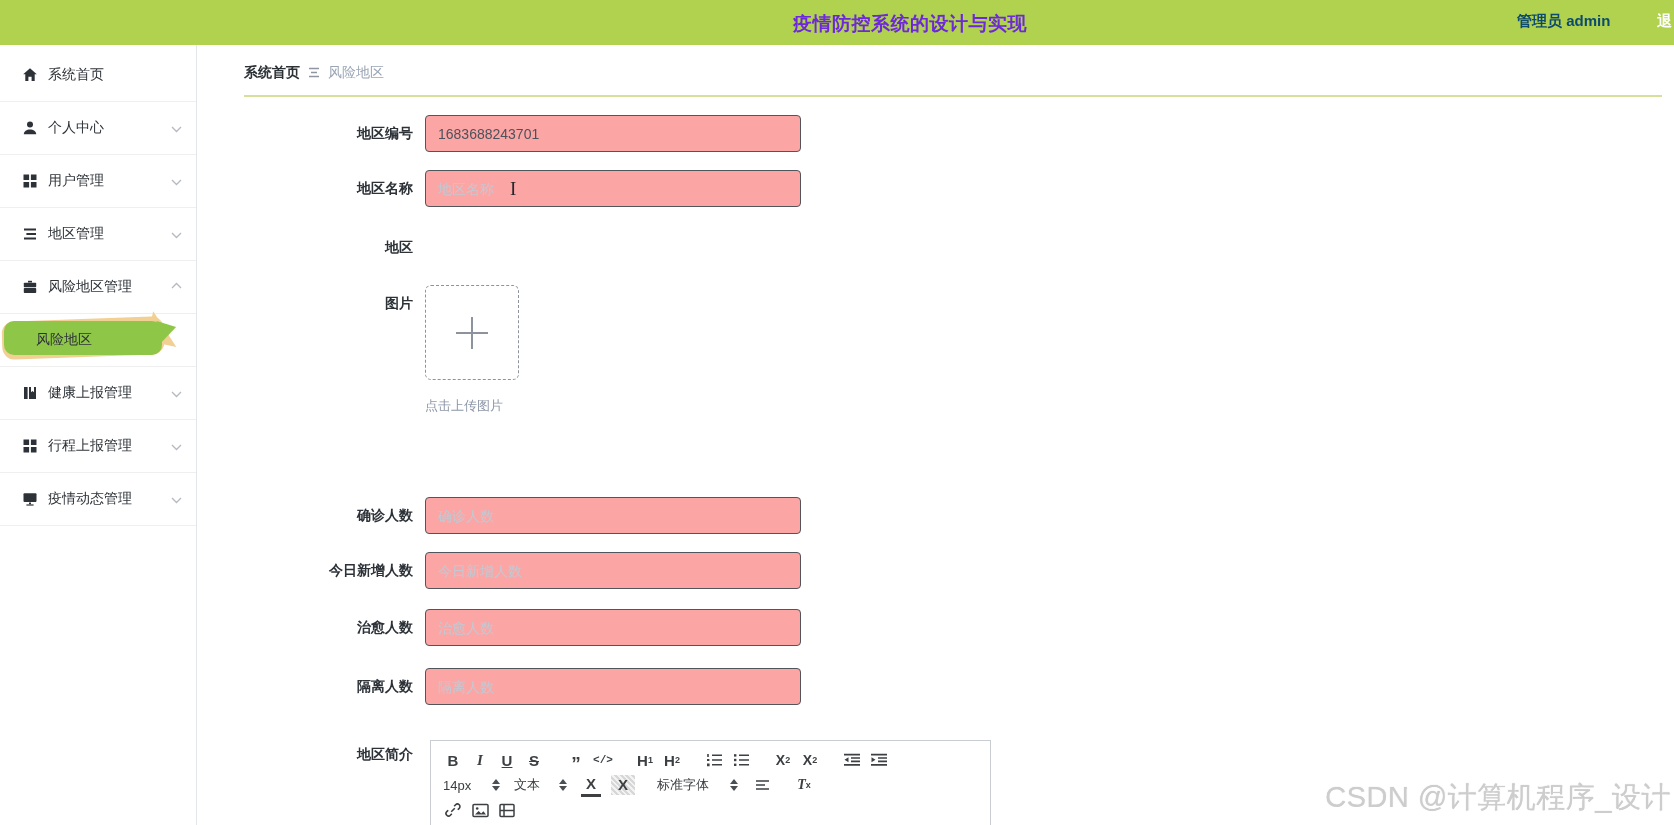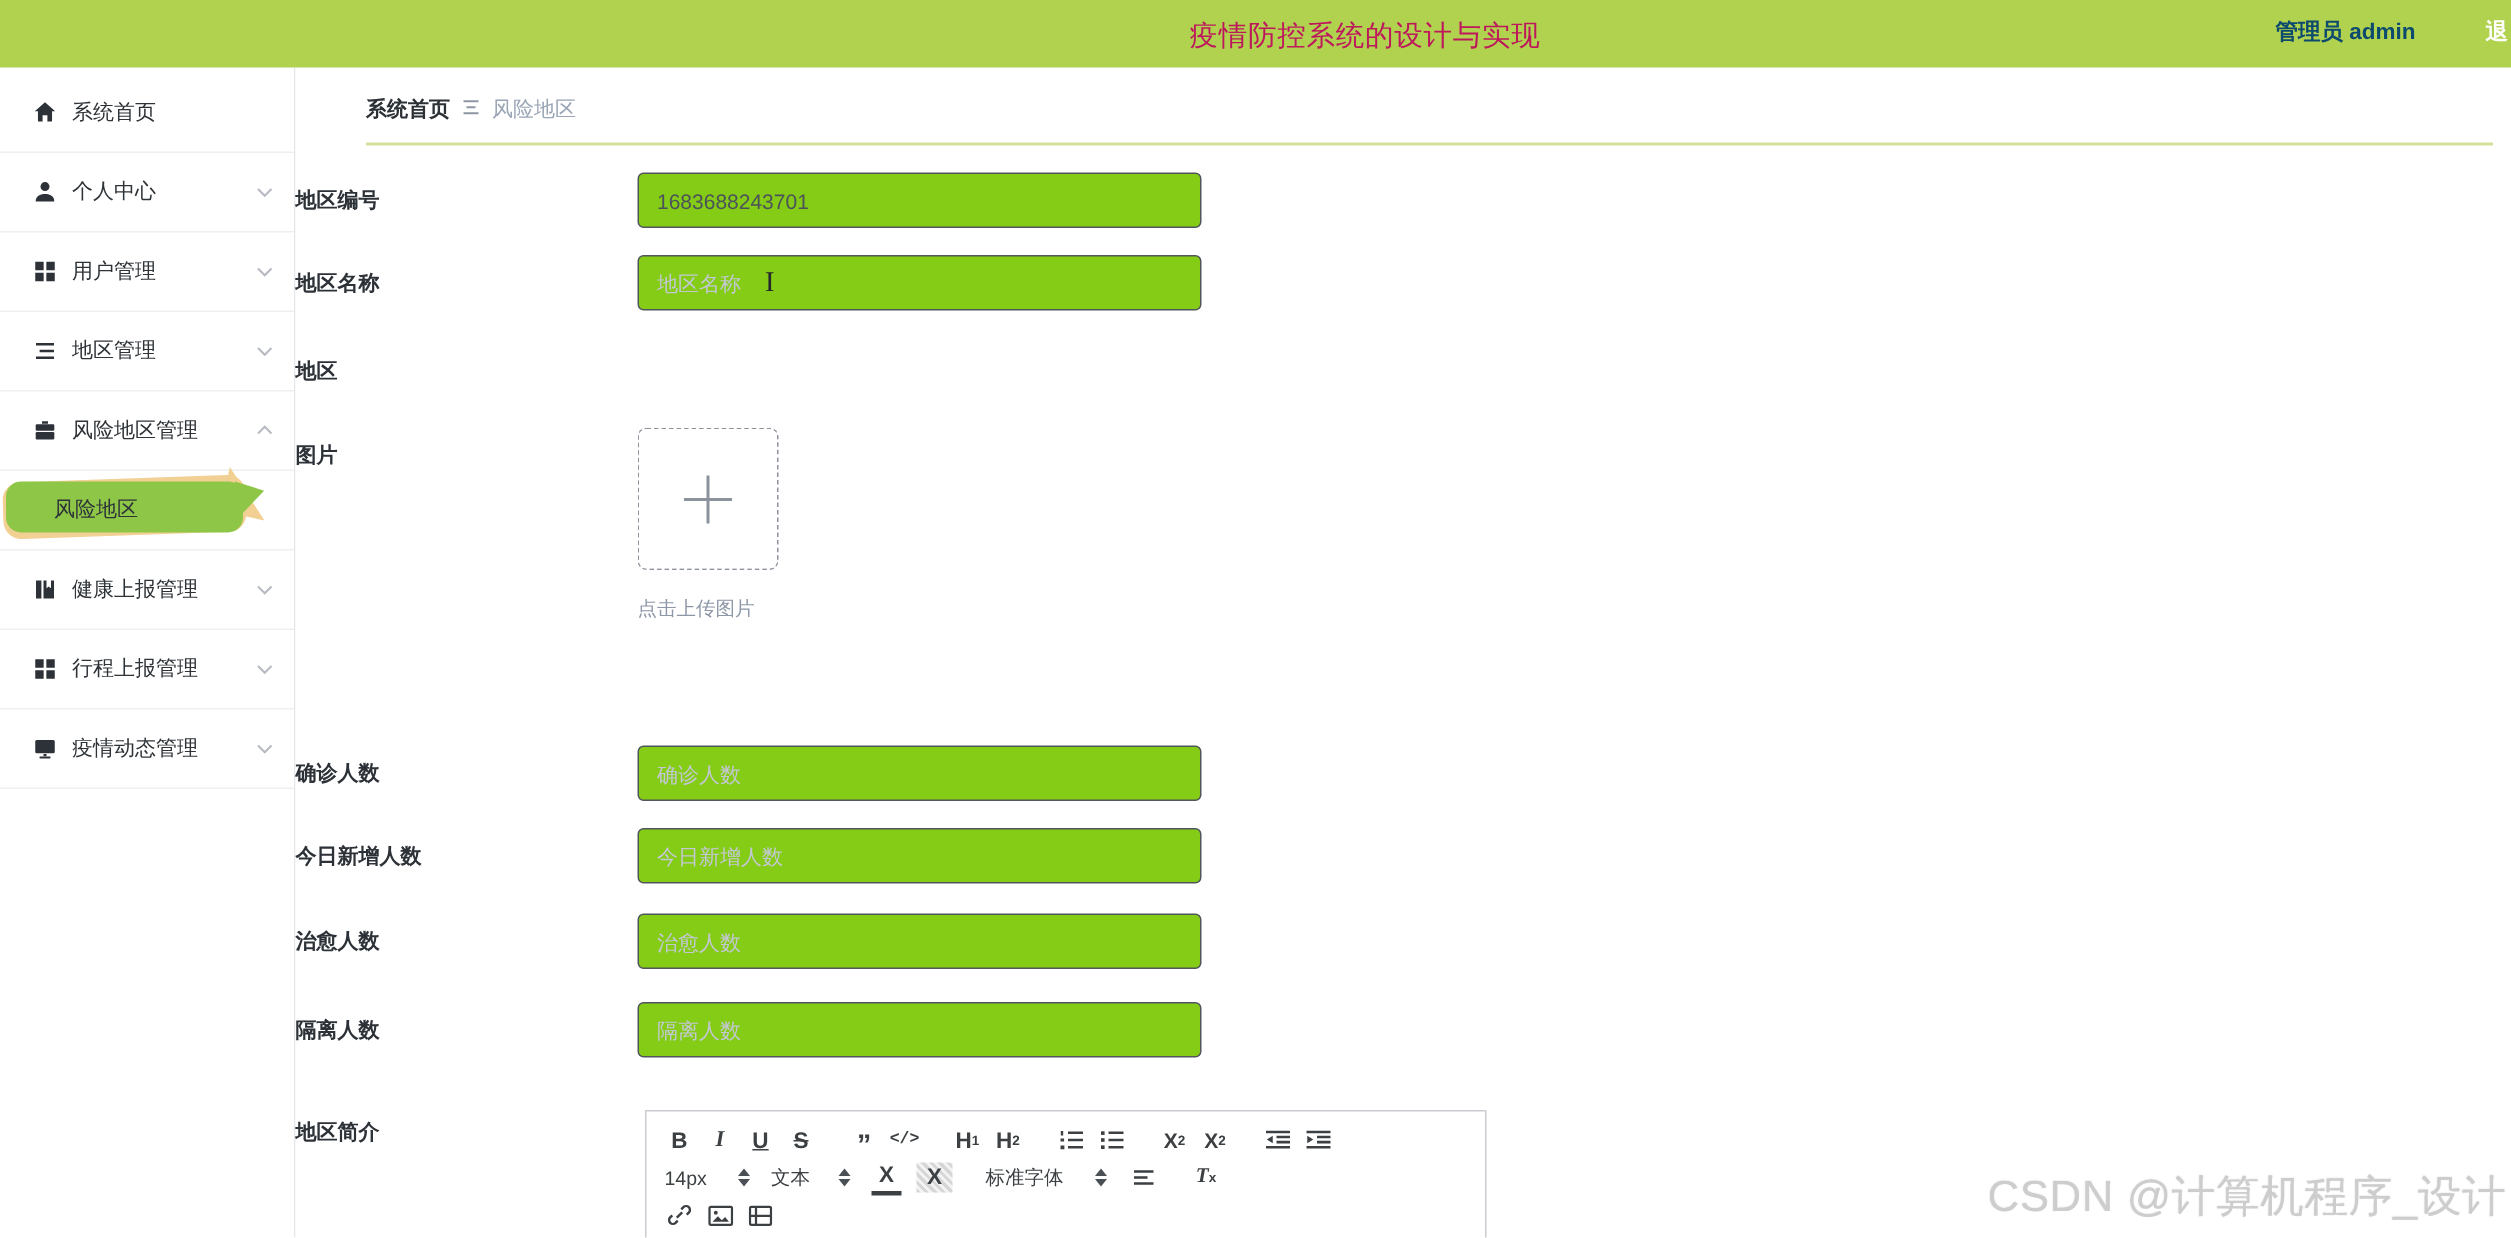--- a/index.html
+++ b/index.html
@@ -1,20 +1,20 @@
 <!DOCTYPE html>
 <html><head>
 <meta charset="utf-8">
 <style>
   html,body{margin:0;padding:0}
   body{width:1674px;height:825px;overflow:hidden;position:relative;background:#fff;
        font-family:"Liberation Sans","DejaVu Sans",sans-serif;}
   
   .header{position:absolute;left:0;top:0;width:1674px;height:45px;background:#b1d24e;z-index:10}
-  .header-title{position:absolute;left:793px;top:11px;font-size:19px;font-weight:400;color:#be185d;letter-spacing:.5px;white-space:nowrap}
+  .header-title{position:absolute;left:793px;top:11px;font-size:19px;font-weight:700;color:#6d28d9;letter-spacing:.5px;white-space:nowrap}
   .header-user{position:absolute;left:1517px;top:12px;font-size:15px;font-weight:700;color:#0c4a6e;white-space:nowrap}
   .header-logout{position:absolute;left:1657px;top:12px;font-size:15px;font-weight:700;color:#fff;white-space:nowrap}
   
   .sidebar{position:absolute;left:0;top:45px;width:197px;height:780px;background:#fff;border-right:1px solid #e4e7ea;box-sizing:border-box;padding-top:4px}
   .side-item{position:relative;height:52px;border-bottom:1px solid #efefef;cursor:pointer}
   .side-item .s-icon{position:absolute;left:22px;top:50%;transform:translateY(-50%);width:16px;height:16px}
   .side-item .s-label{position:absolute;left:48px;top:50%;transform:translateY(-50%);font-size:14px;color:#2e3338;white-space:nowrap}
   .side-item .s-chev{position:absolute;right:14px;top:50%;transform:translateY(-50%)}
   .side-item .s-chev.up{transform:translateY(-50%) rotate(180deg)}
   .side-sub{position:relative;height:52px;border-bottom:1px solid #efefef;cursor:pointer}
@@ -25,23 +25,23 @@
   .pill-green::after{content:"";position:absolute;right:-13px;top:1px;width:0;height:0;
      border-left:20px solid #8ec748;border-top:4px solid transparent;border-bottom:26px solid transparent;transform:rotate(6deg)}
   .side-sub .s-label{position:absolute;left:36px;top:50%;transform:translateY(-50%);font-size:14px;color:#2e3338;z-index:2}
   
   .main{position:absolute;left:197px;top:45px;width:1477px;height:780px;background:#fff}
   .crumb{position:absolute;left:47px;top:19px;display:flex;align-items:center;gap:8px;white-space:nowrap}
   .crumb .home{font-size:14px;font-weight:700;color:#2c3136;cursor:pointer}
   .crumb .cur{font-size:14px;color:#9aa5b5}
   .green-rule{position:absolute;left:47px;top:50px;width:1418px;height:2px;background:#d6e09a}
   .frow{position:absolute;left:0;right:0;height:37px}
-  .flabel{position:absolute;left:0;width:216px;text-align:left;line-height:37px;font-weight:700;font-size:14px;color:#2d3238;white-space:nowrap}
+  .flabel{position:absolute;left:0;width:216px;text-align:right;line-height:37px;font-weight:700;font-size:14px;color:#2d3238;white-space:nowrap}
   .finput{position:absolute;left:228px;top:0;width:376px;height:37px;border:1.5px solid #51565d;border-radius:4px;
-          padding:0 12px;font-size:14px;color:#4c525a;background:#84cc16;box-sizing:border-box;outline:none;
+          padding:0 12px;font-size:14px;color:#4c525a;background:#fca5a5;box-sizing:border-box;outline:none;
           font-family:"Liberation Sans","DejaVu Sans",sans-serif}
   .finput::placeholder{color:#c3c8d2;opacity:1}
   .fselect{position:absolute;left:228px;top:0;width:283px;height:37px;border:1.5px solid #585d65;border-radius:4px;
            background:#fff;box-sizing:border-box;display:flex;align-items:center;padding:0 30px 0 12px;cursor:pointer}
   .fselect .ph{font-size:14px;color:#c3c8d2;white-space:nowrap}
   .fselect .sel-chev{position:absolute;right:10px;top:50%;transform:translateY(-50%)}
   .ibeam{position:absolute;left:313px;top:9px;width:12px;height:19px;pointer-events:none}
   .ibeam::before{content:"I";font-family:"Liberation Serif","DejaVu Serif",serif;font-size:19px;color:#24282d;line-height:19px}
   
   .upbox{position:absolute;left:228px;top:0;width:94px;height:95px;border:1.5px dashed #8c939d;border-radius:6px;

